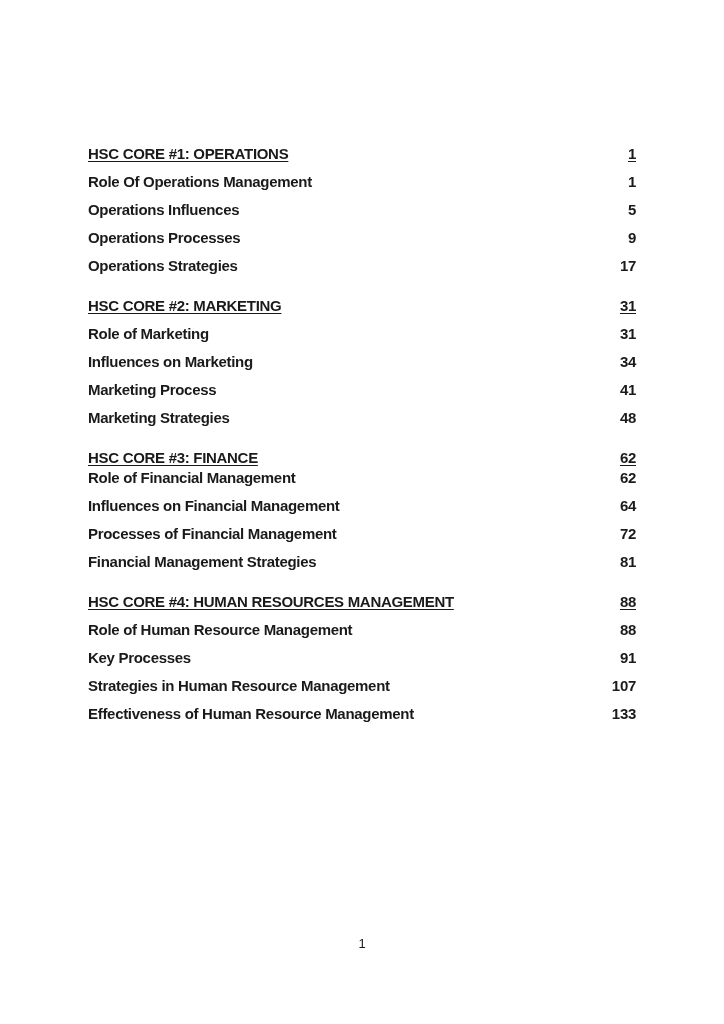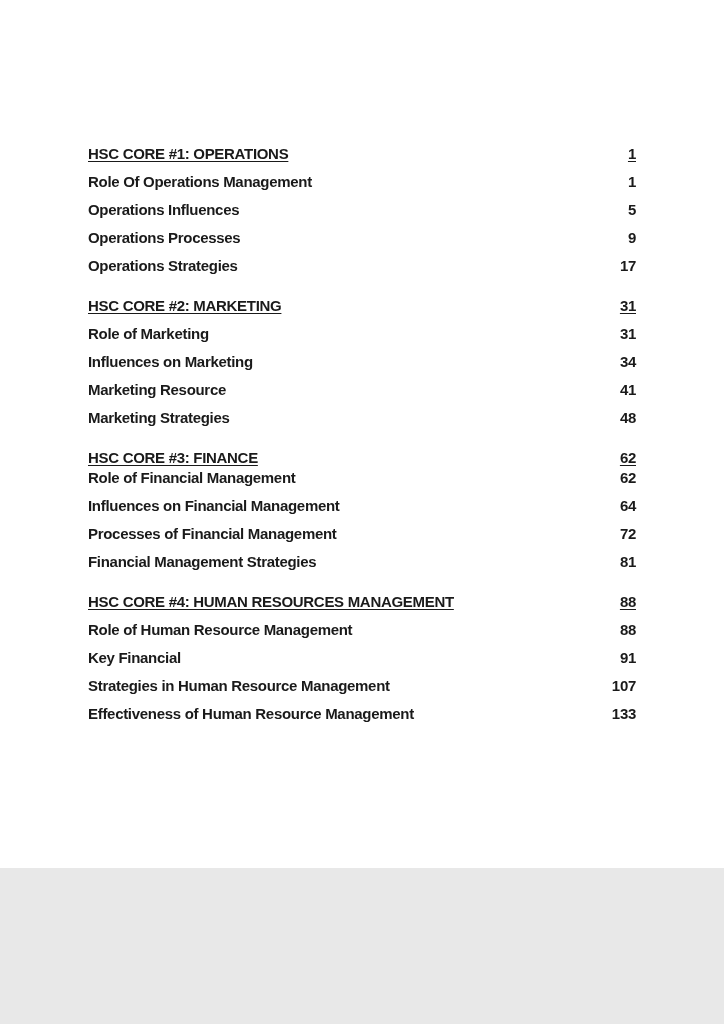--- a/index.html
+++ b/index.html
@@ -1,20 +1,20 @@
 <!DOCTYPE html>
 <html><head>
 <meta charset="utf-8">
 <style>
   * { margin: 0; padding: 0; box-sizing: border-box; }
   html, body { background: #e8e8e8; }
   .page {
     position: relative;
     width: 724px;
-    height: 868px;
+    height: 1024px;
     margin: 0 auto;
     background: #ffffff;
     font-family: "Liberation Sans", sans-serif;
     color: #1a1a1a;
     overflow: hidden;
   }
   .toc {
     position: absolute;
     left: 88px;
     right: 88px;
@@ -86,21 +86,21 @@
       </div>
       <div class="row">
         <span class="label">Role of Marketing</span>
         <span class="pageno">31</span>
       </div>
       <div class="row">
         <span class="label">Influences on Marketing</span>
         <span class="pageno">34</span>
       </div>
       <div class="row">
-        <span class="label">Marketing Resource</span>
+        <span class="label">Marketing Process</span>
         <span class="pageno">41</span>
       </div>
       <div class="row">
         <span class="label">Marketing Strategies</span>
         <span class="pageno">48</span>
       </div>
     </div>
 
     <div class="toc-section compact">
       <div class="row heading-row">
@@ -128,21 +128,21 @@
     <div class="toc-section">
       <div class="row heading-row">
         <span class="label">HSC CORE #4: HUMAN RESOURCES MANAGEMENT</span>
         <span class="pageno">88</span>
       </div>
       <div class="row">
         <span class="label">Role of Human Resource Management</span>
         <span class="pageno">88</span>
       </div>
       <div class="row">
-        <span class="label">Key Financial</span>
+        <span class="label">Key Processes</span>
         <span class="pageno">91</span>
       </div>
       <div class="row">
         <span class="label">Strategies in Human Resource Management</span>
         <span class="pageno">107</span>
       </div>
       <div class="row">
         <span class="label">Effectiveness of Human Resource Management</span>
         <span class="pageno">133</span>
       </div>

